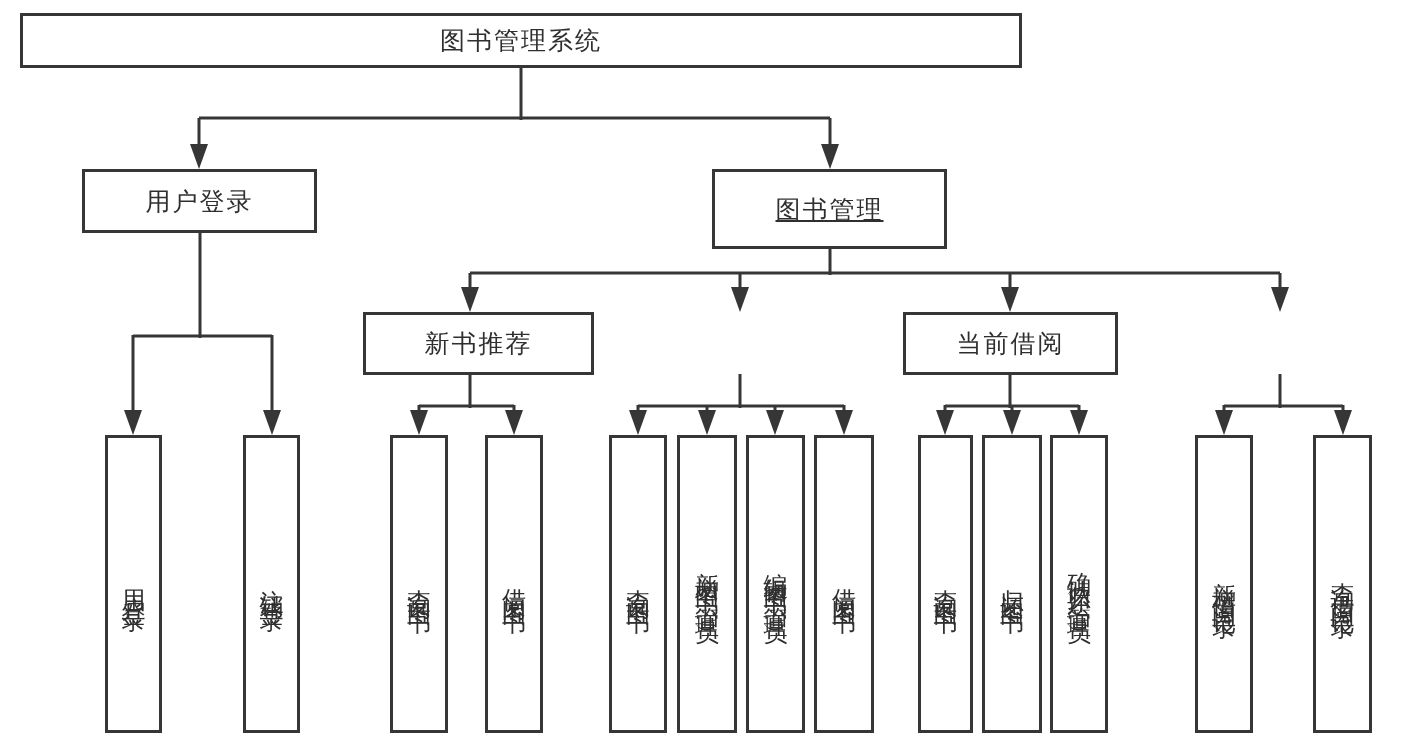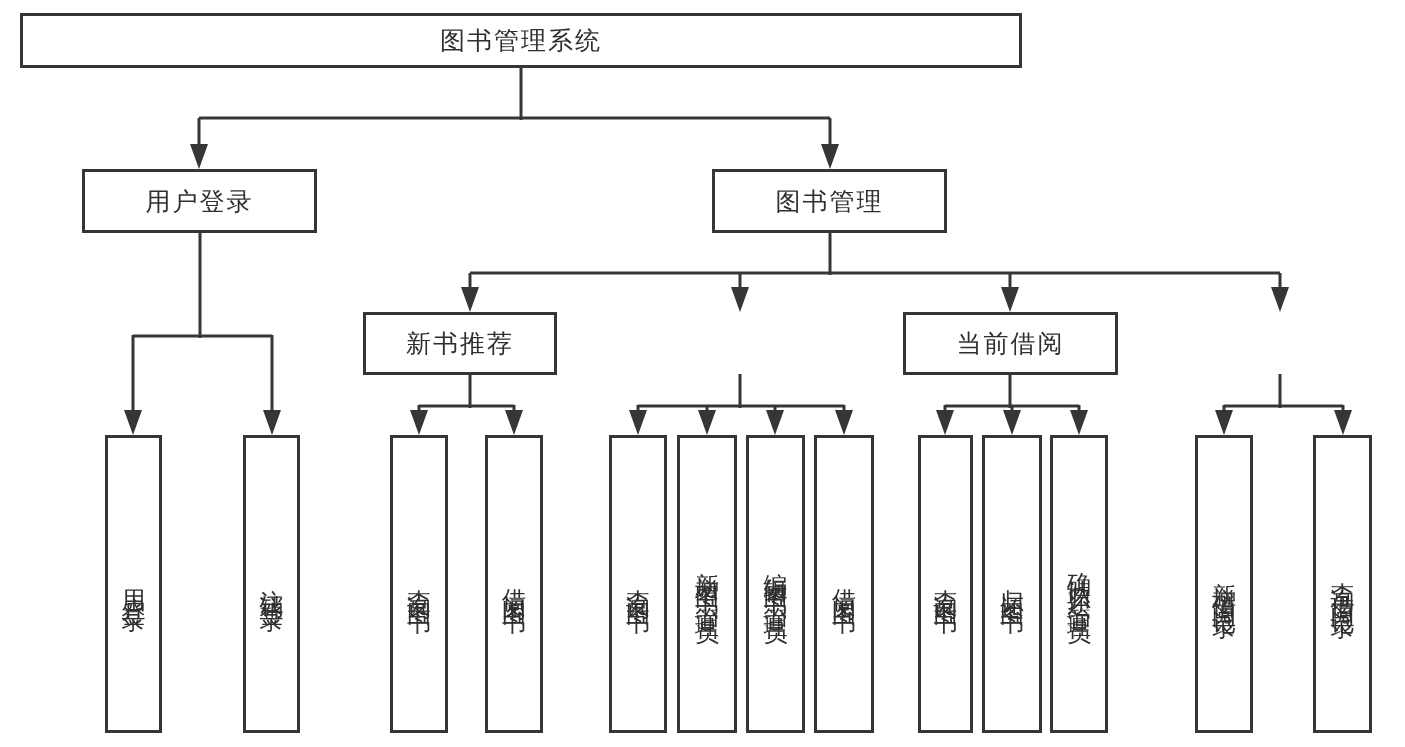--- a/index.html
+++ b/index.html
@@ -73,25 +73,25 @@
     </g>
   </svg>
 
   <div class="box" style="left:20px;top:13px;width:1002px;height:55px;">
     <span class="hlabel">图书管理系统</span>
   </div>
 
   <div class="box" style="left:82px;top:169px;width:235px;height:64px;">
     <span class="hlabel">用户登录</span>
   </div>
-  <div class="box" style="left:712px;top:169px;width:235px;height:64px;">
+  <div class="box" style="left:712px;top:169px;width:235px;height:80px;text-decoration:underline;">
     <span class="hlabel">图书管理</span>
   </div>
 
-  <div class="box" style="left:363px;top:312px;width:194px;height:63px;">
+  <div class="box" style="left:363px;top:312px;width:231px;height:63px;">
     <span class="hlabel">新书推荐</span>
   </div>
   <div class="box" style="left:903px;top:312px;width:215px;height:63px;">
     <span class="hlabel">当前借阅</span>
   </div>
 
   <div class="box" style="left:105px;top:435px;width:57px;height:298px;">
     <span class="vlabel">用户登录</span>
   </div>
   <div class="box" style="left:243px;top:435px;width:57px;height:298px;">

